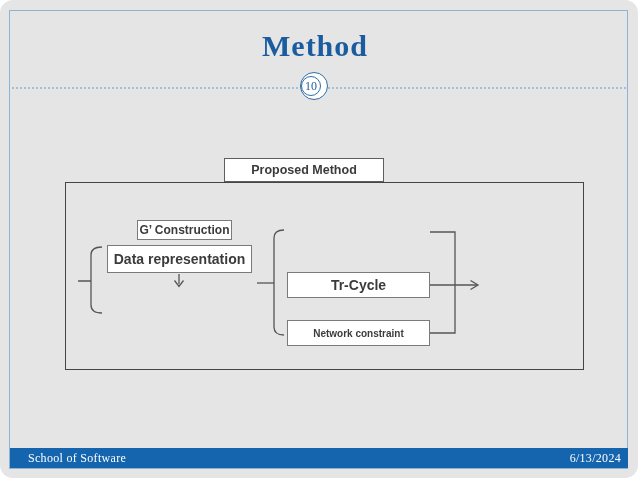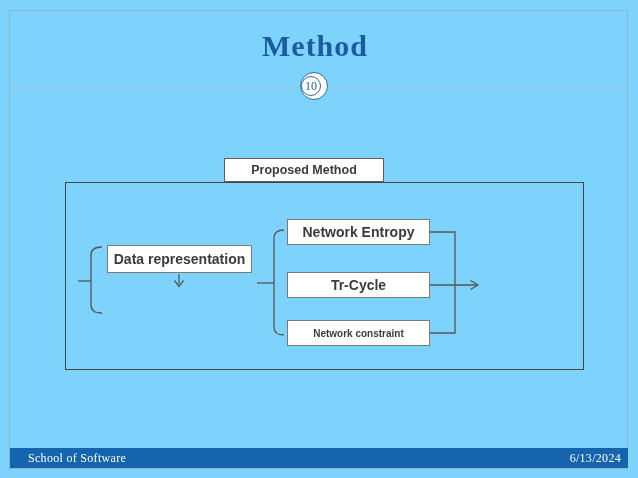--- a/index.html
+++ b/index.html
@@ -1,18 +1,18 @@
 <!DOCTYPE html>
 <html style="--title-blue: #1A5C9F; --ring-blue: #2E6DA4; --frame-blue: #8FB3D3; --dot-blue: #A3BFDA; --footer-blue: #1565AE; --outer-gray: #454545; --box-gray: #7a7a7a; --line-gray: #555555; --diagram-text: #3b3b3b;"><head>
 <meta charset="utf-8">
 <style>
   html,body{margin:0;padding:0;background:#fff;}
   .slide{
-    position:relative;width:638px;height:478px;background:#7dd3fc;
-    overflow:hidden;font-family:"Liberation Sans",sans-serif;
+    position:relative;width:638px;height:478px;background:#e5e5e5;
+    overflow:hidden;font-family:"Liberation Sans",sans-serif;border-radius:13px;
   }
   .frame{
     position:absolute;left:9px;top:10px;width:617px;height:457px;
     border:1.5px solid var(--frame-blue,#8FB3D3);
   }
   .title{
     position:absolute;left:0;top:29px;width:630px;margin:0;
     text-align:center;font-family:"Liberation Serif",serif;
     font-weight:bold;font-size:30px;letter-spacing:1px;
     color:var(--title-blue,#1A5C9F);
@@ -97,23 +97,23 @@
       <path d="M 274 283 L 257 283"></path>
 
       <path d="M 430 232 L 455 232 L 455 333 L 430 333"></path>
 
       <path d="M 430 285 L 477 285"></path>
       <path d="M 470.5 280.5 L 478 285 L 470.5 289.5"></path>
     </svg>
 
     <div class="dbox proposed">Proposed Method</div>
 
+    <div class="dbox gprime">G’ Construction</div>
     <div class="dbox datarep">Data representation</div>
 
-    <div class="dbox entropy">Network Entropy</div>
     <div class="dbox trcycle">Tr-Cycle</div>
     <div class="dbox constraint">Network constraint</div>
 
   </div>
 
   <div class="footer">
     <span>School of Software</span>
     <span>6/13/2024</span>
   </div>
 

